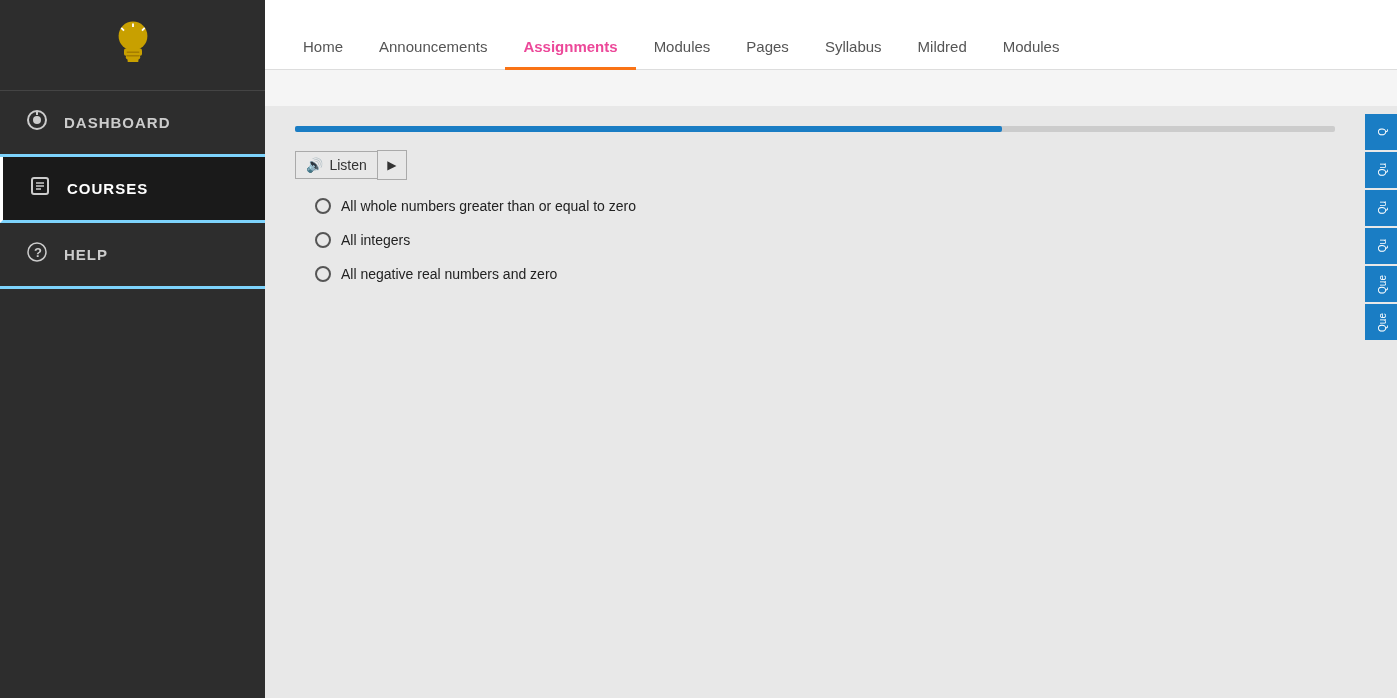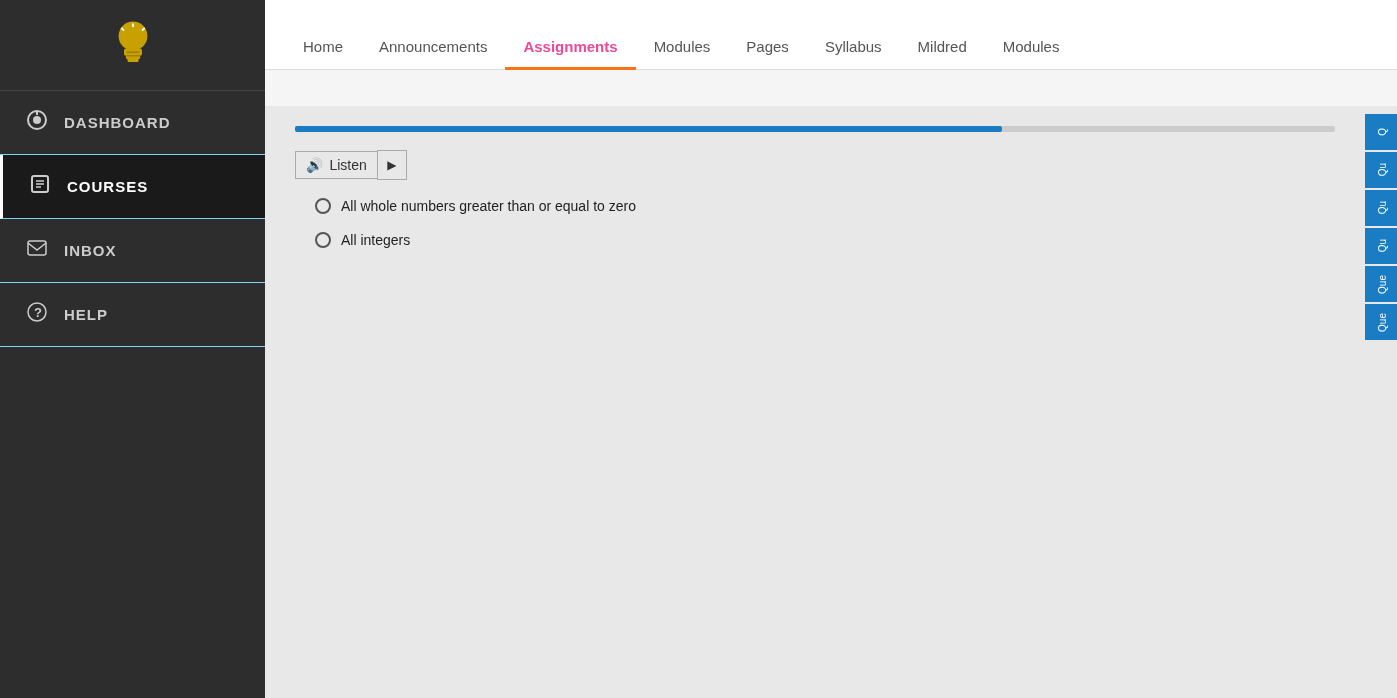--- a/index.html
+++ b/index.html
@@ -36,21 +36,21 @@
     .sidebar-nav-item {
       display: flex;
       align-items: center;
       gap: 14px;
       padding: 18px 24px;
       color: #ccc;
       font-size: 15px;
       font-weight: bold;
       letter-spacing: 1px;
       cursor: pointer;
-      border-bottom: 1px solid #7dd3fc;
+      border-bottom: 3px solid #7dd3fc;
       text-decoration: none;
     }
 
     .sidebar-nav-item.active {
       background: #1a1a1a;
       color: #fff;
       border-left: 3px solid #fff;
     }
 
     .nav-icon {
@@ -273,29 +273,20 @@
           <rect x="3" y="3" width="16" height="16" rx="2" stroke="#ccc" stroke-width="2" fill="none"></rect>
           <line x1="7" y1="8" x2="15" y2="8" stroke="#ccc" stroke-width="1.5"></line>
           <line x1="7" y1="11" x2="15" y2="11" stroke="#ccc" stroke-width="1.5"></line>
           <line x1="7" y1="14" x2="12" y2="14" stroke="#ccc" stroke-width="1.5"></line>
         </svg>
     </span>
     <span>COURSES</span>
   </div>
 
 
-  <div class="sidebar-nav-item">
-    <span class="nav-icon">
-      <svg width="22" height="22" viewBox="0 0 22 22">
-          <rect x="2" y="4" width="18" height="14" rx="2" stroke="#ccc" stroke-width="1.5" fill="none"></rect>
-          <polyline points="2,6 11,13 20,6" stroke="#ccc" stroke-width="1.5" fill="none"></polyline>
-        </svg>
-    </span>
-    <span>INBOX</span>
-  </div>
 
   <div class="sidebar-nav-item">
     <span class="nav-icon">
       <svg width="22" height="22" viewBox="0 0 22 22">
           <circle cx="11" cy="11" r="9" stroke="#ccc" stroke-width="1.5" fill="none"></circle>
           <text x="8" y="16" font-size="13" fill="#ccc" font-weight="bold">?</text>
         </svg>
     </span>
     <span>HELP</span>
   </div>
@@ -334,20 +325,24 @@
 
       <div class="options-list">
         <div class="option-item">
           <div class="radio-circle"></div>
           <span>All whole numbers greater than or equal to zero</span>
         </div>
         <div class="option-item">
           <div class="radio-circle"></div>
           <span>All integers</span>
         </div>
+        <div class="option-item">
+          <div class="radio-circle"></div>
+          <span>All negative real numbers and zero</span>
+        </div>
       </div>
     </div>
 
     <div class="right-sidebar">
       <div class="right-sidebar-item">
         <span class="right-sidebar-label">Q</span>
       </div>
       <div class="right-sidebar-item">
         <span class="right-sidebar-label">Qu</span>
       </div>

